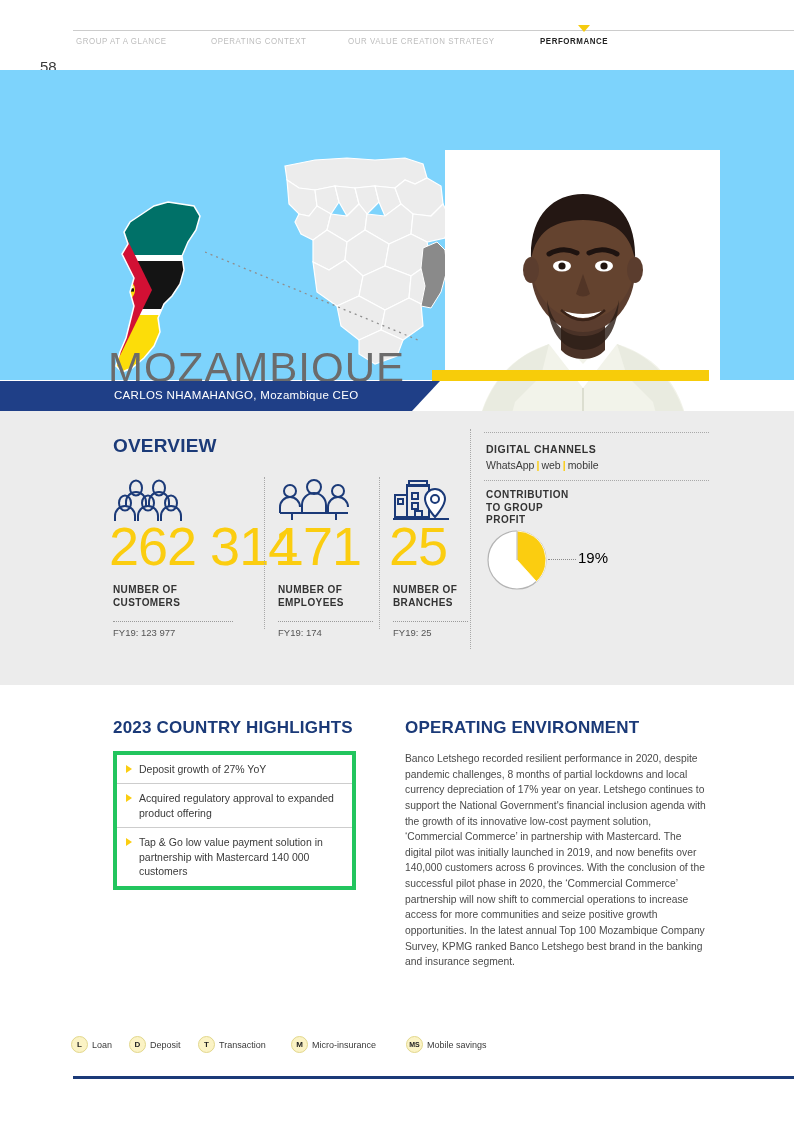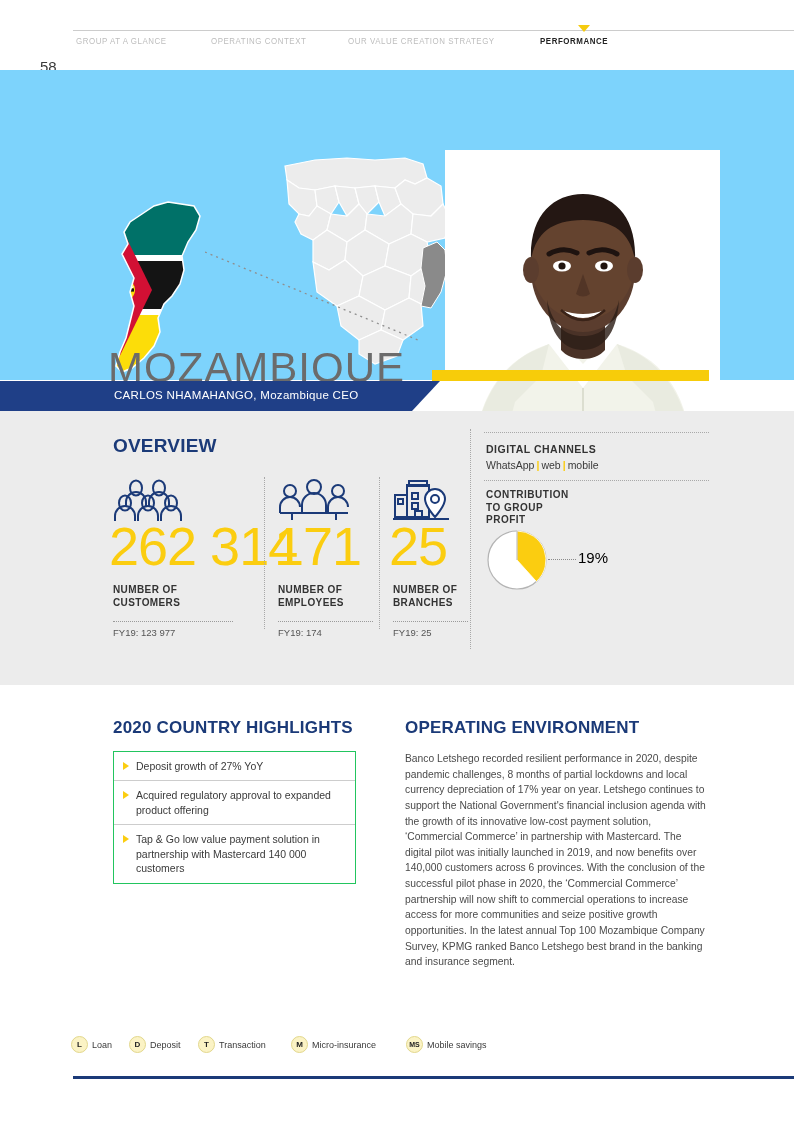--- a/index.html
+++ b/index.html
@@ -327,21 +327,21 @@
     width: 243px;
   }
   .section-title {
     font-size: 17px;
     font-weight: bold;
     color: #1b3a78;
     letter-spacing: 0.2px;
     margin: 0 0 13px 0;
   }
   .hl-box {
-    border: 1px solid #22c55e;
+    border: 4px solid #22c55e;
   }
   .hl-item {
     position: relative;
     padding: 7px 8px 7px 22px;
     font-size: 10.5px;
     color: #3a3a3a;
     line-height: 1.38;
     border-bottom: 1px solid #cdcdcd;
   }
   .hl-item:last-child { border-bottom: none; }
@@ -629,21 +629,21 @@
       <circle cx="31" cy="31" r="29" fill="#ffffff" stroke="#b4b4b4" stroke-width="1.2"></circle>
       <path id="pie-slice" fill="#fbcd10" stroke="#ffffff" stroke-width="0.8" d="M 31 31 L 31 2 A 29 29 0 0 1 50.40478758440689 52.551199938844434 Z"></path>
       <line x1="31" y1="31" x2="31" y2="2" stroke="#b4b4b4" stroke-width="1"></line>
     </svg>
     <div class="pie-leader"></div>
     <div class="pie-pct">19%</div>
   </div>
 </div>
 
 <div class="highlights">
-  <div class="section-title">2020 COUNTRY HIGHLIGHTS</div>
+  <div class="section-title">2023 COUNTRY HIGHLIGHTS</div>
   <div class="hl-box">
     <div class="hl-item">
       <span class="hl-bullet"></span>
       <span>Deposit growth of 27% YoY</span>
     </div>
     <div class="hl-item">
       <span class="hl-bullet"></span>
       <span>Acquired regulatory approval to expanded product offering</span>
     </div>
     <div class="hl-item">

